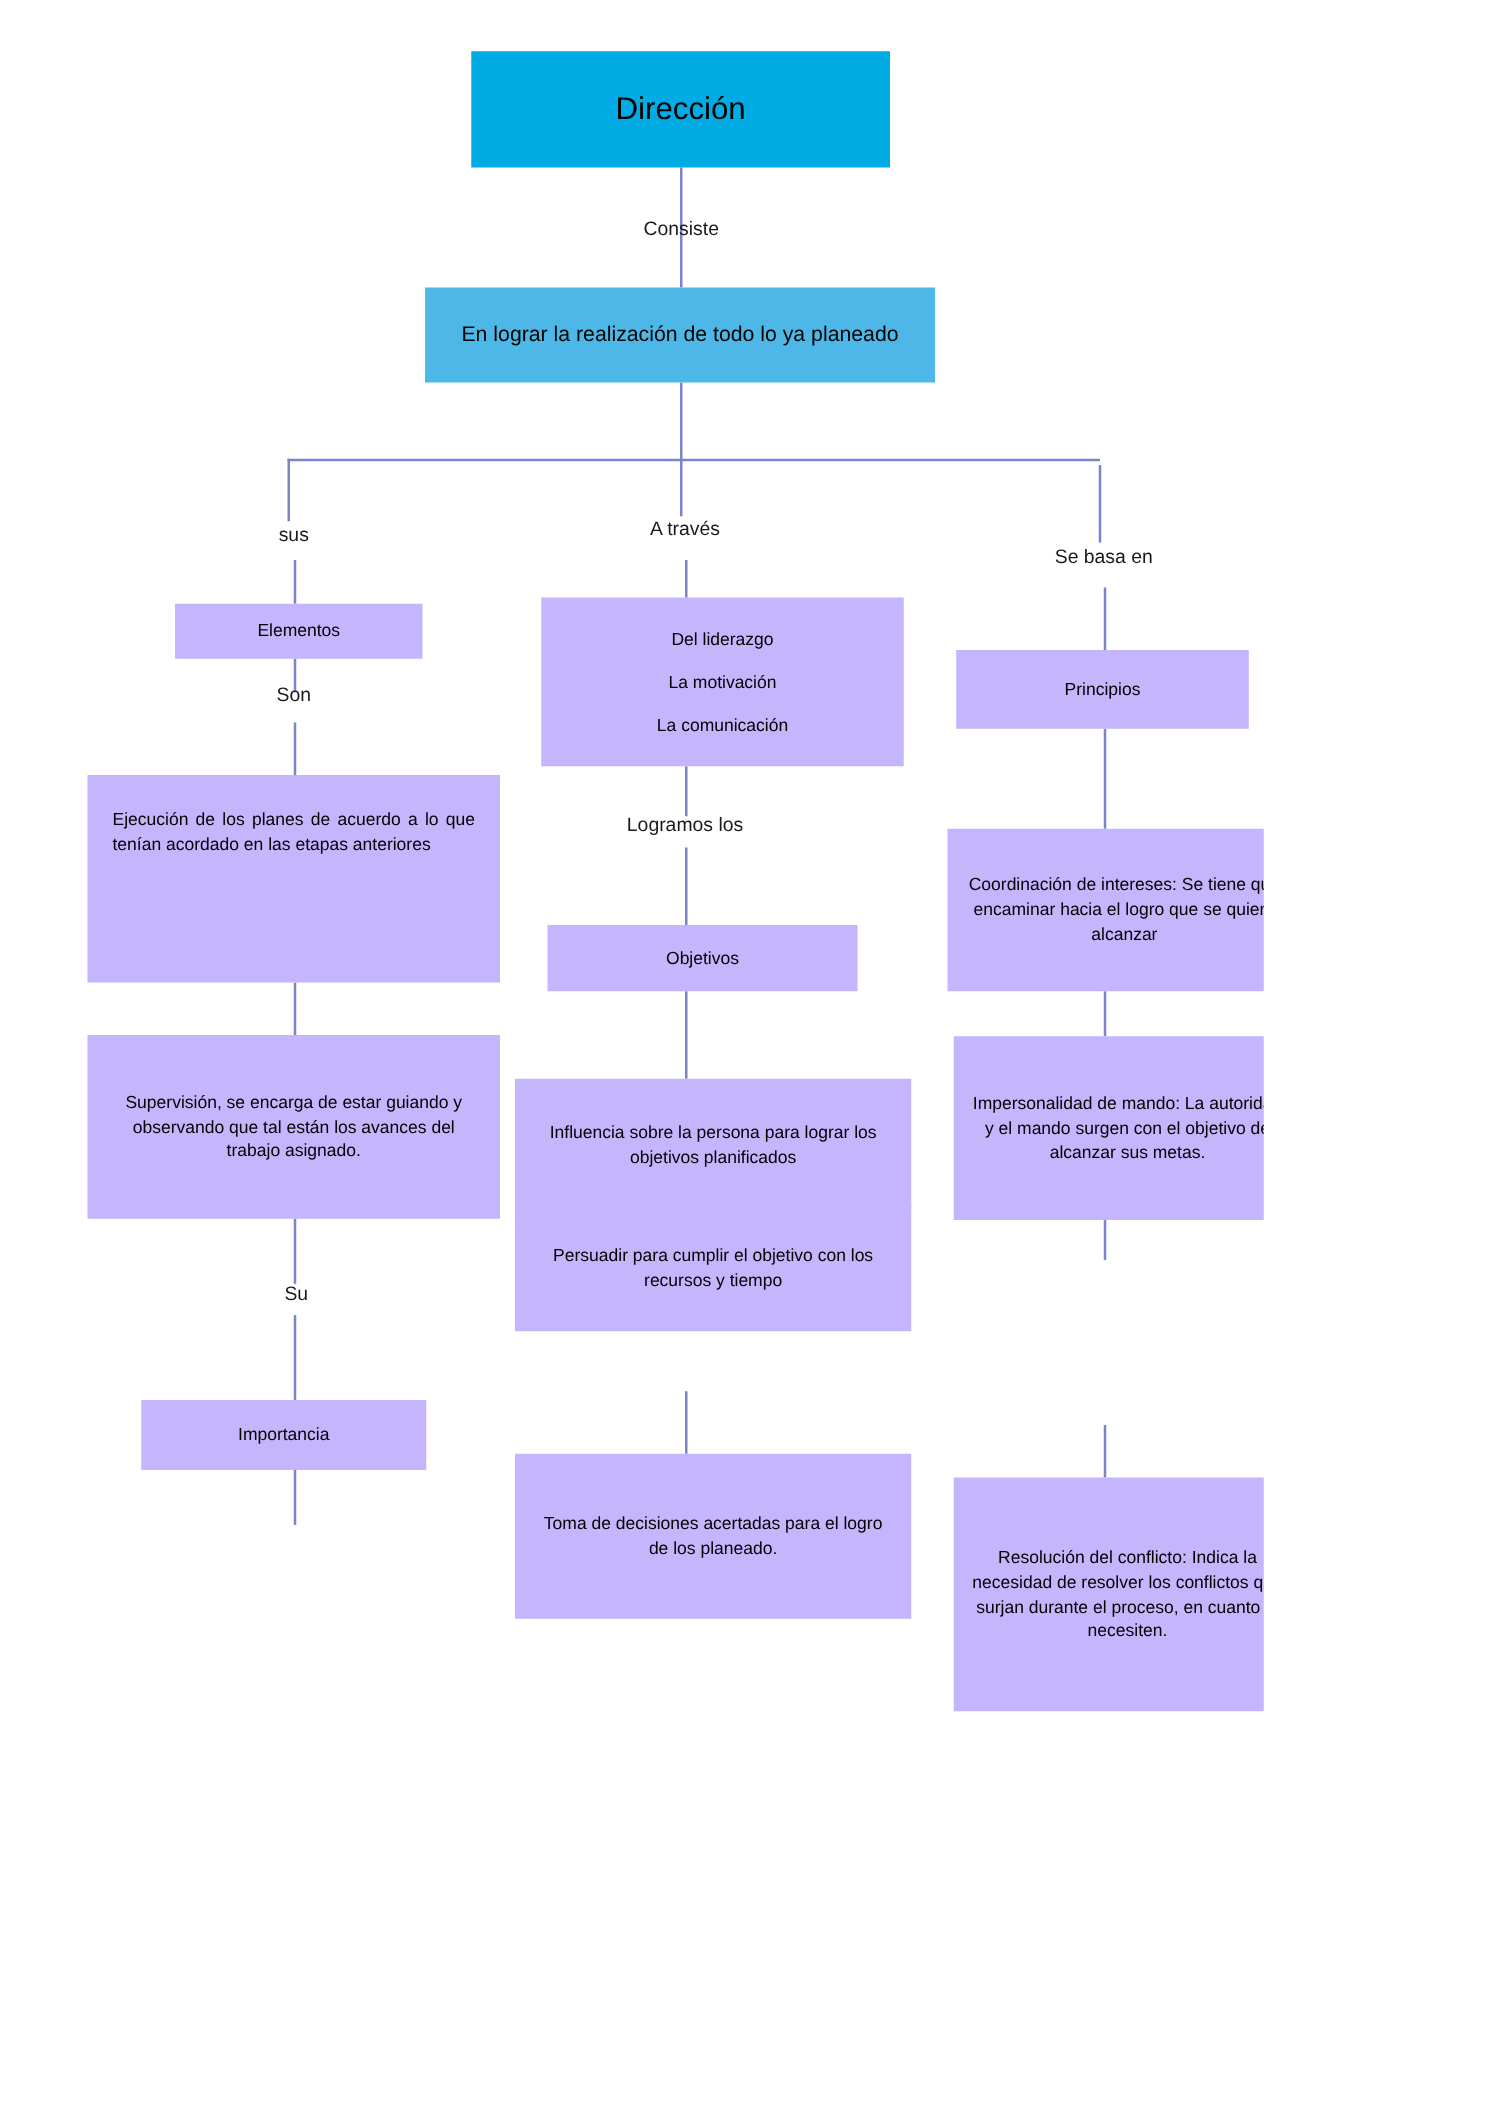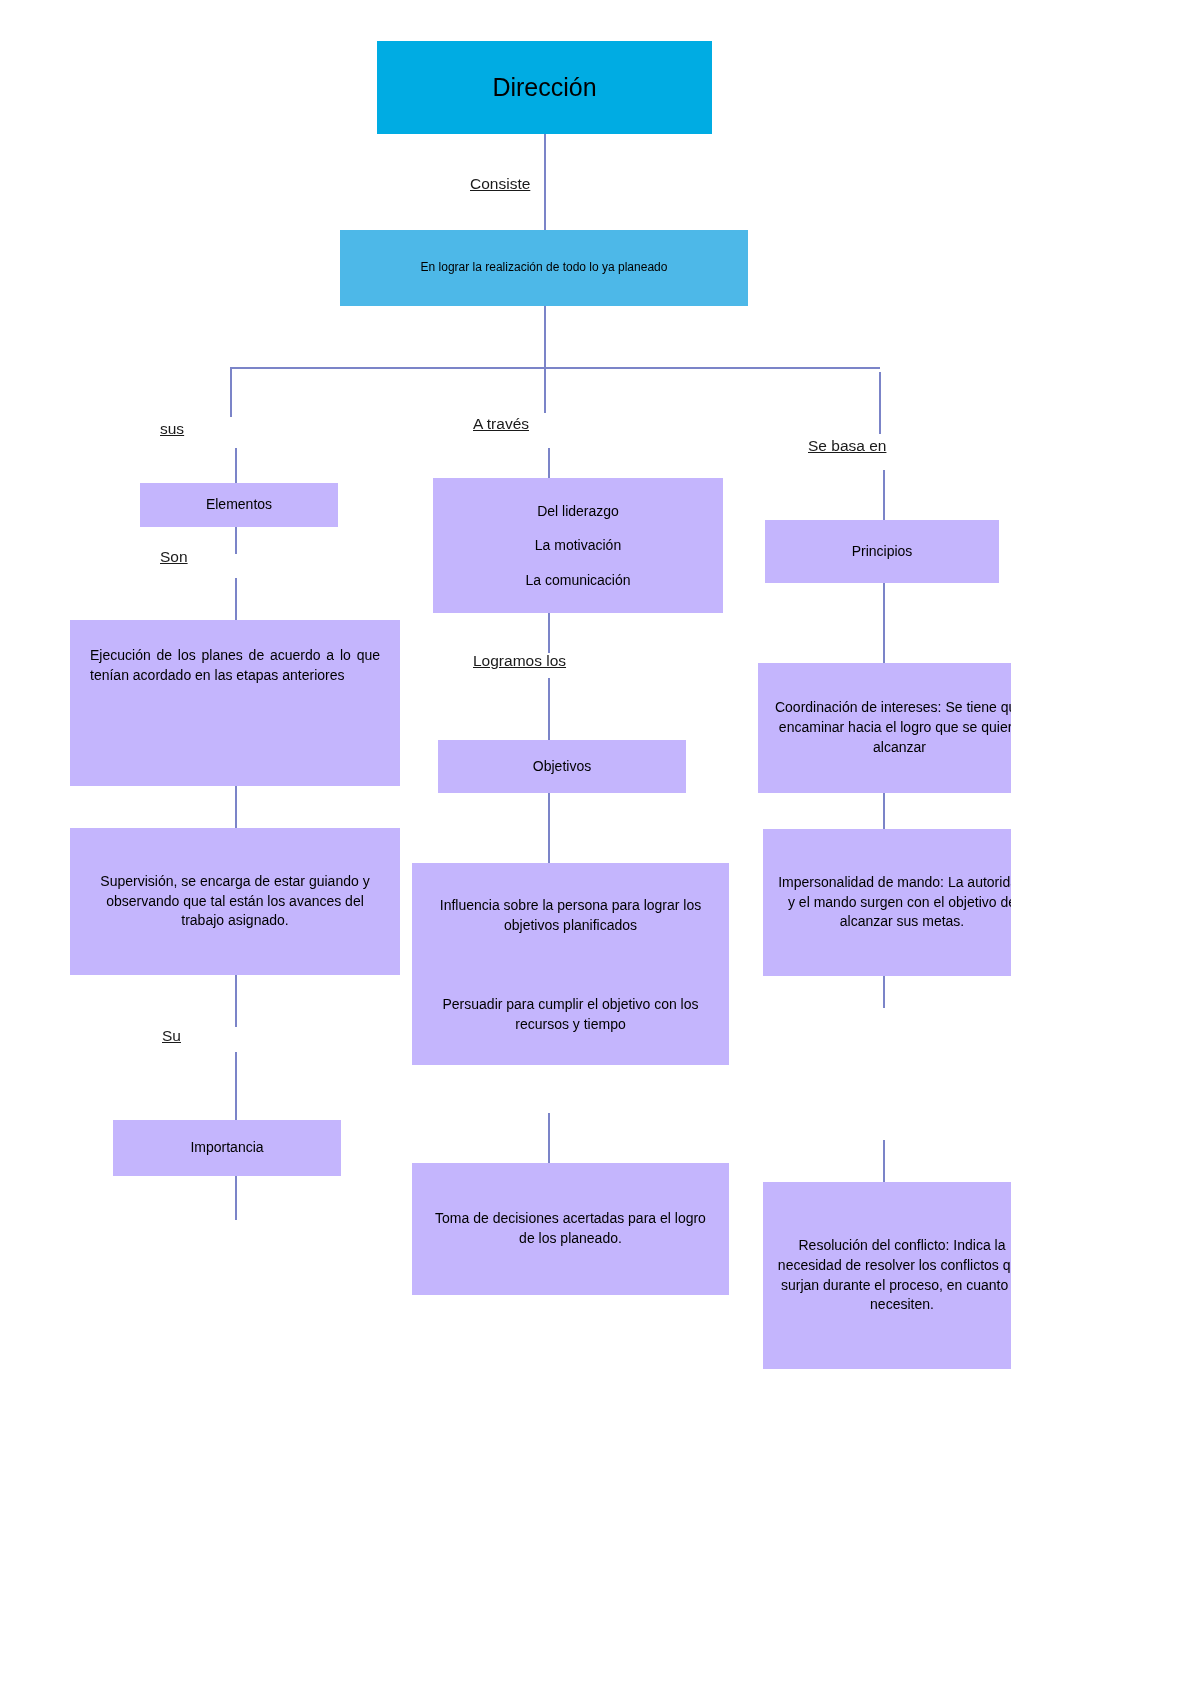--- a/index.html
+++ b/index.html
@@ -32,39 +32,39 @@
     padding: 6px 10px;
     white-space: pre-line;
     z-index: 3;
   }
   .node.root {
     font-size: 25px;
     background: #00ace3;
   }
   .node.sub {
     background: #4db8e8;
-    font-size: 12px;
+    font-size: 17px;
   }
   .node.justify {
     text-align: justify;
     text-align-last: left;
     display: block;
     white-space: normal;
   }
   .node.spaced {
     line-height: 2.45;
   }
   .label {
     position: absolute;
     font-size: 15.5px;
     color: #1a1a1a;
     background: transparent;
+    text-align: center;
     z-index: 4;
     white-space: nowrap;
-    text-decoration: underline;
   }
   .conn {
     position: absolute;
     background: #7b84c8;
     z-index: 1;
   }
   .conn.v { width: 1.6px; }
   .conn.h { height: 1.6px; }
 </style>
 </head>

